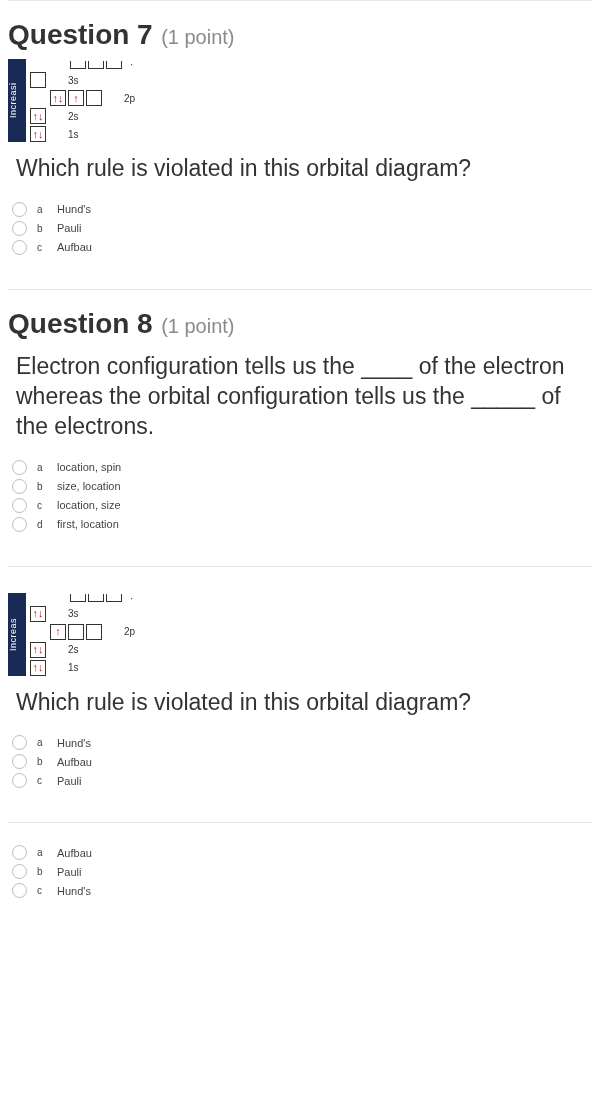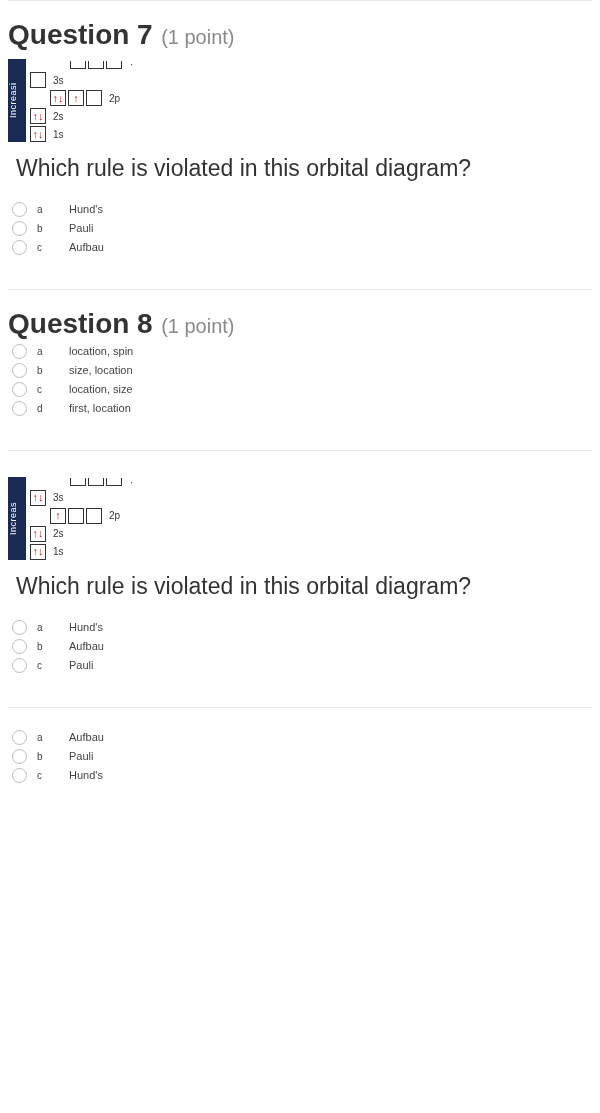--- a/index.html
+++ b/index.html
@@ -49,21 +49,20 @@
   }
   .choice-letter {
     font-size: 10px;
     color: #444;
     width: 10px;
     flex: none;
   }
   .choice-text {
     font-size: 11px;
     color: #444;
-    margin-left: 12px;
   }
   
   .diagram {
     display: flex;
     margin: 8px 0 12px;
     align-items: stretch;
   }
   .y-bar {
     width: 18px;
     background: #1a2a56;
@@ -100,21 +99,21 @@
   .up { color: #c02020; font-size: 11px; line-height: 1; }
   .dn { color: #c02020; font-size: 11px; line-height: 1; }
   .ud {
     display: flex;
     gap: 0;
     align-items: center;
   }
   .orb-label {
     font-size: 10px;
     color: #333;
-    margin-left: 5px;
+    margin-left: 20px;
   }
   .orb-indent { width: 18px; flex:none; }
   .top-fragment {
     display:flex; gap:2px; align-items:flex-end;
   }
   .box-half {
     width:16px; height:8px;
     border:1px solid #333; border-top:none;
     background:#fff; flex:none;
   }
@@ -198,20 +197,21 @@
     <span class="choice-letter">c</span>
     <span class="choice-text">Aufbau</span>
   </div>
 </div>
 
 <div class="question-block">
   <div>
     <span class="q-title">Question 8</span>
     <span class="q-points">(1 point)</span>
   </div>
+  <div class="q-body">Electron configuration tells us the ____ of the electron whereas the orbital configuration tells us the _____ of the electrons.</div>
 
   <div class="choice-row">
     <div class="radio"></div>
     <span class="choice-letter">a</span>
     <span class="choice-text">location, spin</span>
   </div>
   <div class="choice-row">
     <div class="radio"></div>
     <span class="choice-letter">b</span>
     <span class="choice-text">size, location</span>

